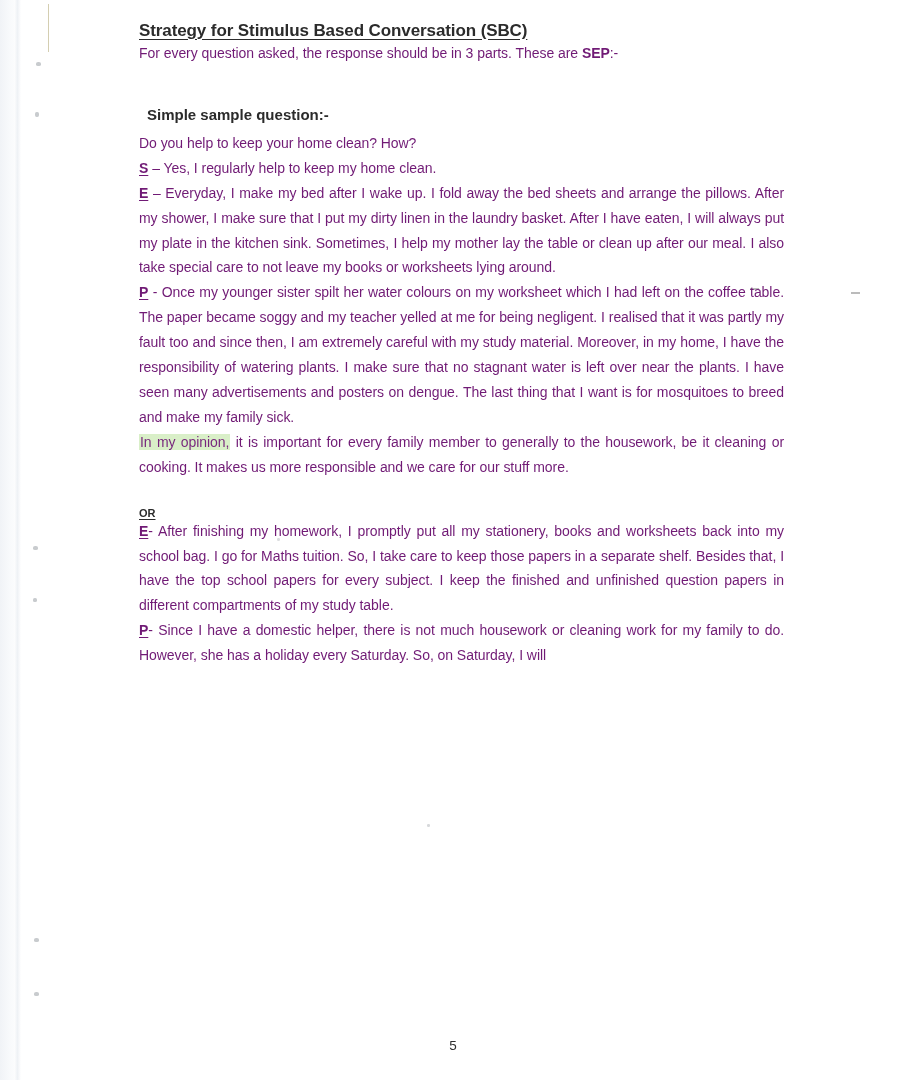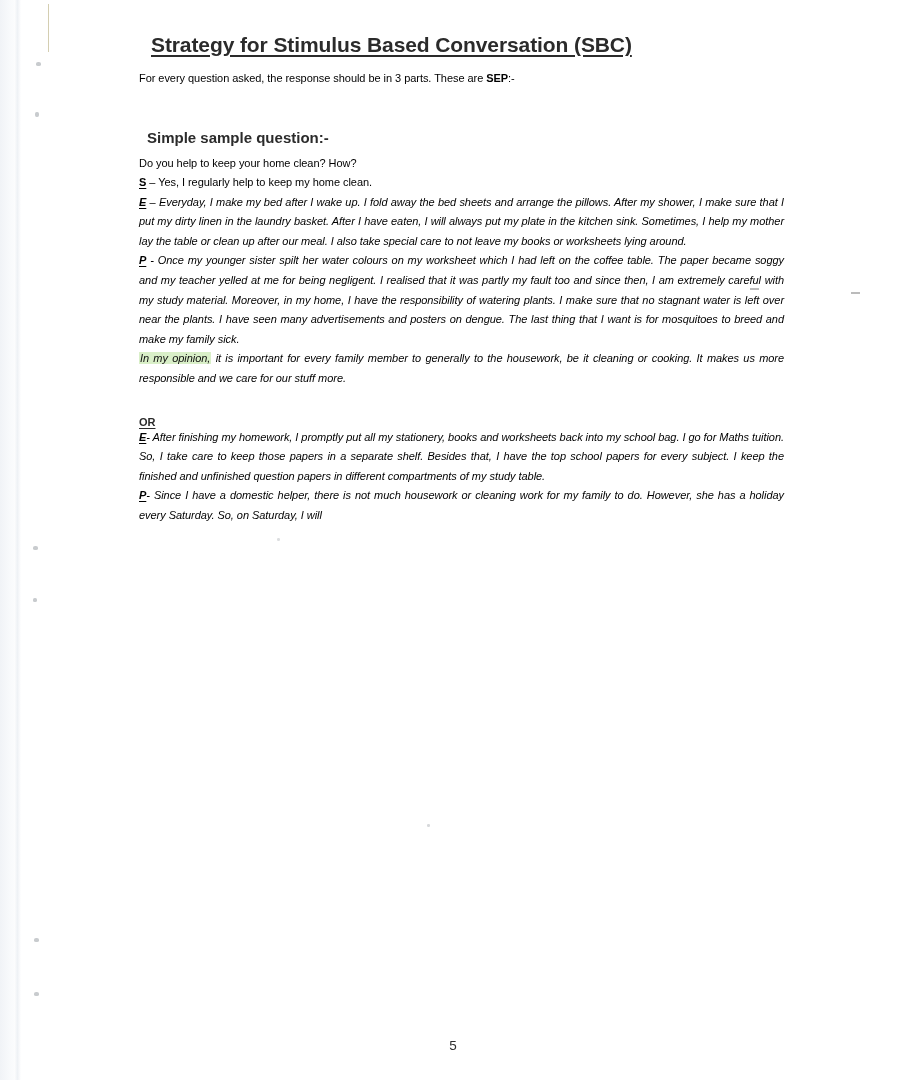--- a/index.html
+++ b/index.html
@@ -61,34 +61,34 @@
   }
 
   .content {
     position: absolute;
     left: 139px;
     top: 0;
     width: 645px;
   }
 
   .doc-title {
-    font-size: 21px;
+    font-size: 17px;
     font-weight: bold;
     color: #2b2b2b;
     text-decoration: underline;
     text-underline-offset: 3px;
-    margin: 12px;
+    margin: 0;
     padding-top: 21px;
     letter-spacing: -0.1px;
   }
 
   p.para {
-    font-size: 11px;
+    font-size: 14px;
     line-height: 1.78;
-    color: #000000;
+    color: #701a75;
     text-align: justify;
     margin: 0;
     letter-spacing: -0.05px;
   }
 
   .intro { margin-top: 42px; }
 
   ol.sep-list {
     margin: 26px 0 0 0;
     padding-left: 38px;
@@ -113,21 +113,21 @@
   }
 
   .question { margin-top: 26px; }
 
   .lbl {
     font-weight: bold;
     text-decoration: underline;
     text-underline-offset: 2px;
   }
   .gap-m  { margin-top: 25px; }
-  .gap-l  { margin-top: 27px; font-style: italic; }
+  .gap-l  { margin-top: 27px; }
 
   .or-head {
     font-size: 11px;
     font-weight: bold;
     color: #2b2b2b;
     text-decoration: underline;
     text-underline-offset: 2px;
     margin: 0;
     padding-top: 27px;
     display: block;

